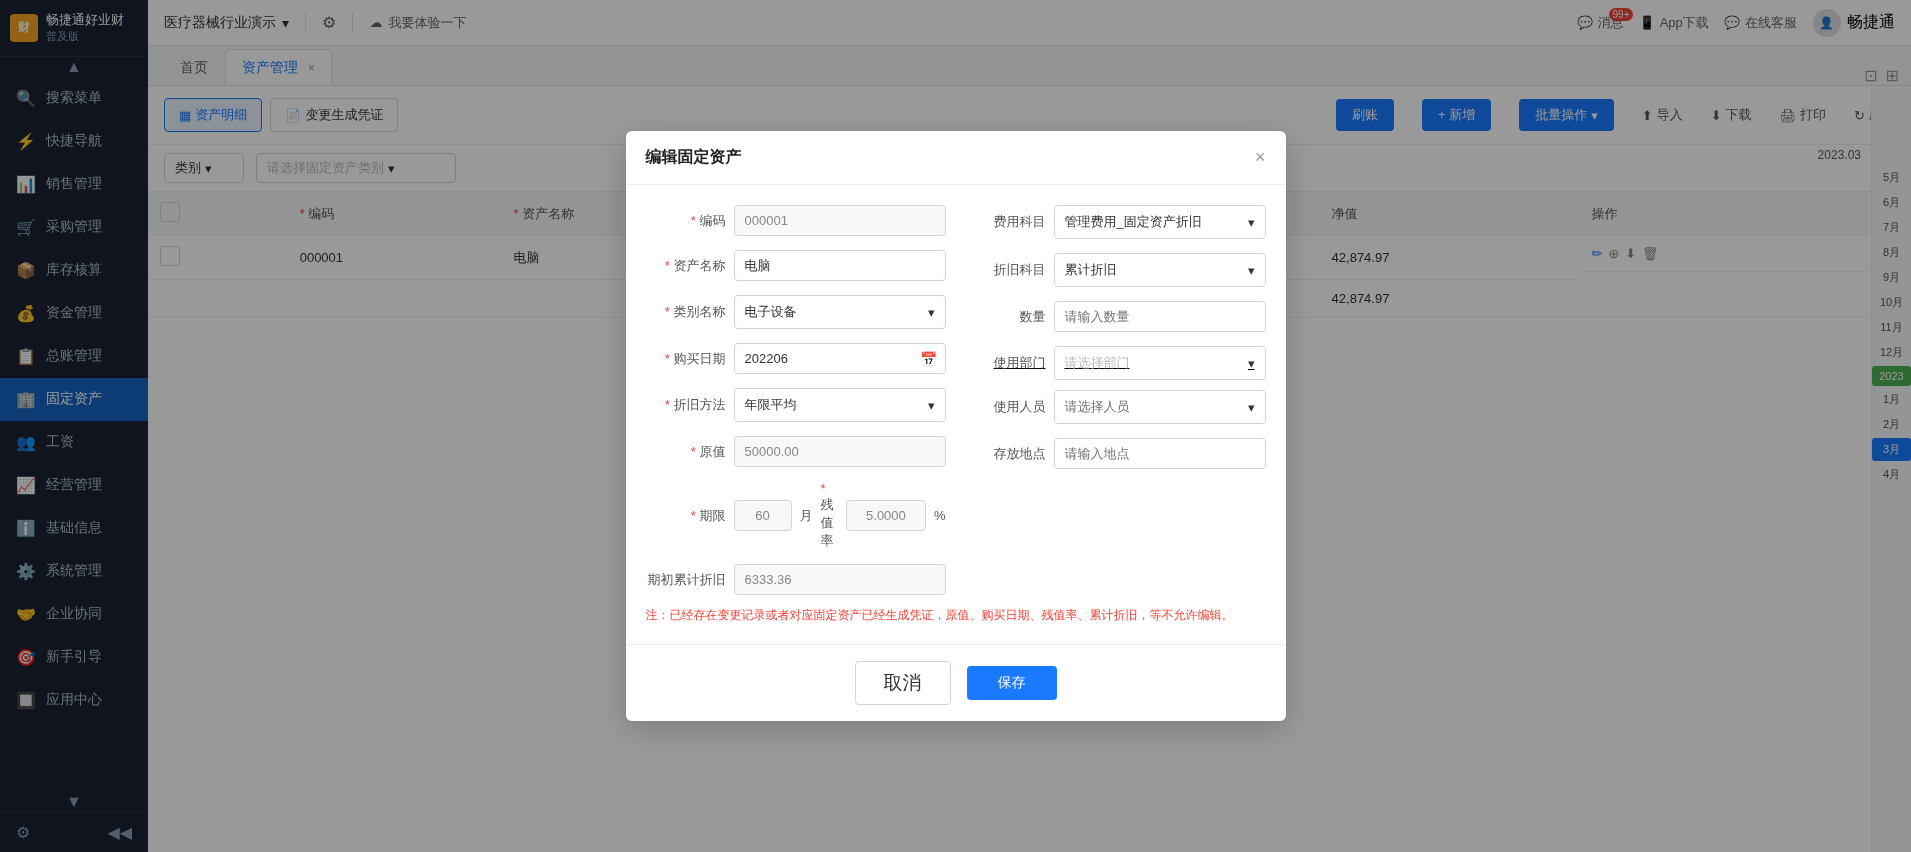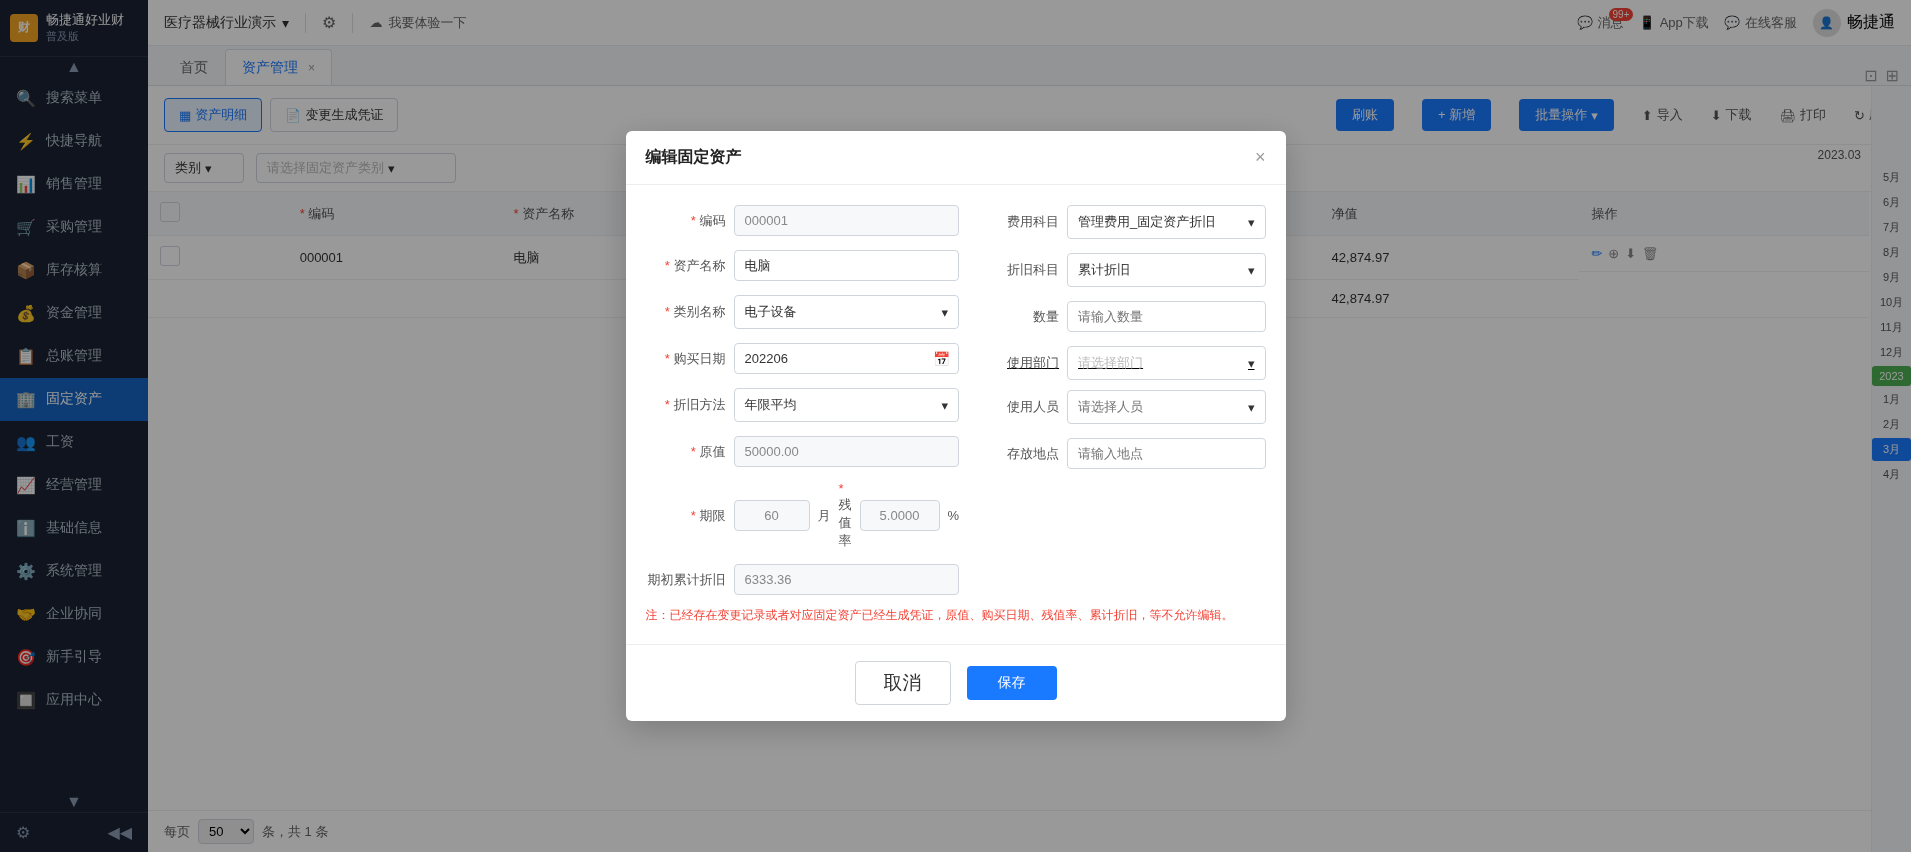--- a/index.html
+++ b/index.html
@@ -249,21 +249,21 @@
       display: flex; align-items: center; justify-content: space-between; cursor: pointer;
     }
     .form-date { position: relative; flex: 1; }
     .form-date input {
       width: 100%; border: 1px solid #d0d5dd; border-radius: 4px;
       padding: 7px 32px 7px 10px; font-size: 13px; color: #333; background: #fff;
       outline: none;
     }
     .form-date-icon { position: absolute; right: 8px; top: 50%; transform: translateY(-50%); color: #999; font-size: 14px; }
     .period-row { display: flex; align-items: center; gap: 8px; }
-    .period-input { width: 76px; border: 1px solid #d0d5dd; border-radius: 4px; padding: 7px 10px; font-size: 13px; text-align: center; }
+    .period-input { width: 58px; border: 1px solid #d0d5dd; border-radius: 4px; padding: 7px 10px; font-size: 13px; text-align: center; }
     .period-unit { font-size: 13px; color: #555; }
     .residual-input { width: 80px; border: 1px solid #d0d5dd; border-radius: 4px; padding: 7px 10px; font-size: 13px; text-align: center; }
     .modal-note { font-size: 12px; color: #f44336; padding: 8px 0 0; }
     .btn-cancel {
       background: #fff; color: #333; border: 1px solid #d0d5dd;
       border-radius: 4px; padding: 8px 28px; font-size: 19px; cursor: pointer;
       min-width: 90px;
     }
     .btn-save {
       background: #1a7aff; color: #fff; border: none;
@@ -508,28 +508,20 @@
       <div class="date-item">10月</div>
       <div class="date-item">11月</div>
       <div class="date-item">12月</div>
       <div class="date-item green">2023</div>
       <div class="date-item">1月</div>
       <div class="date-item">2月</div>
       <div class="date-item highlighted">3月</div>
       <div class="date-item">4月</div>
     </div>
 
-    <div class="page-footer" style="position:absolute;bottom:0;left:0;right:40px;">
-      <span>每页</span>
-      <select class="page-select">
-        <option>50</option>
-        <option>100</option>
-      </select>
-      <span>条，共 1 条</span>
-    </div>
   </div>
 </div>
 
 <div class="modal-overlay">
   <div class="modal">
     <div class="modal-header">
       <span class="modal-title">编辑固定资产</span>
       <span class="modal-close">×</span>
     </div>
     <div class="modal-body">

